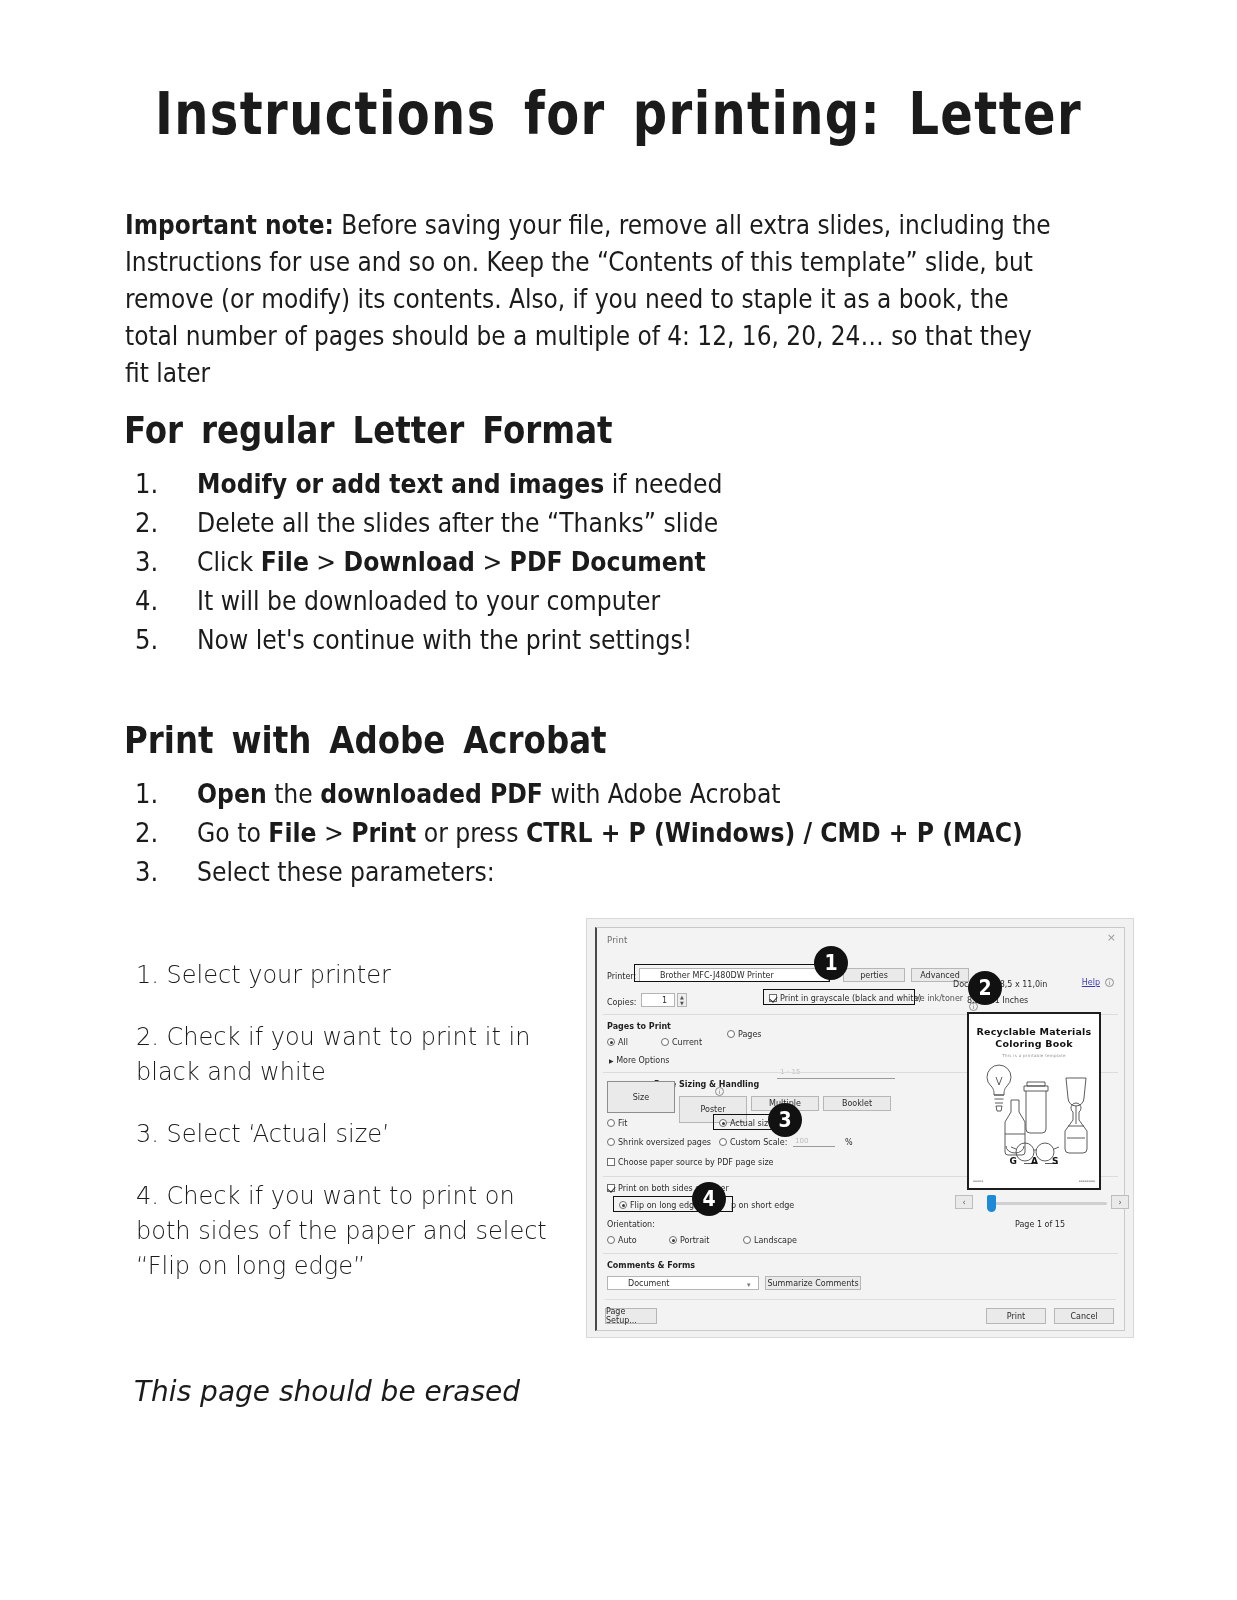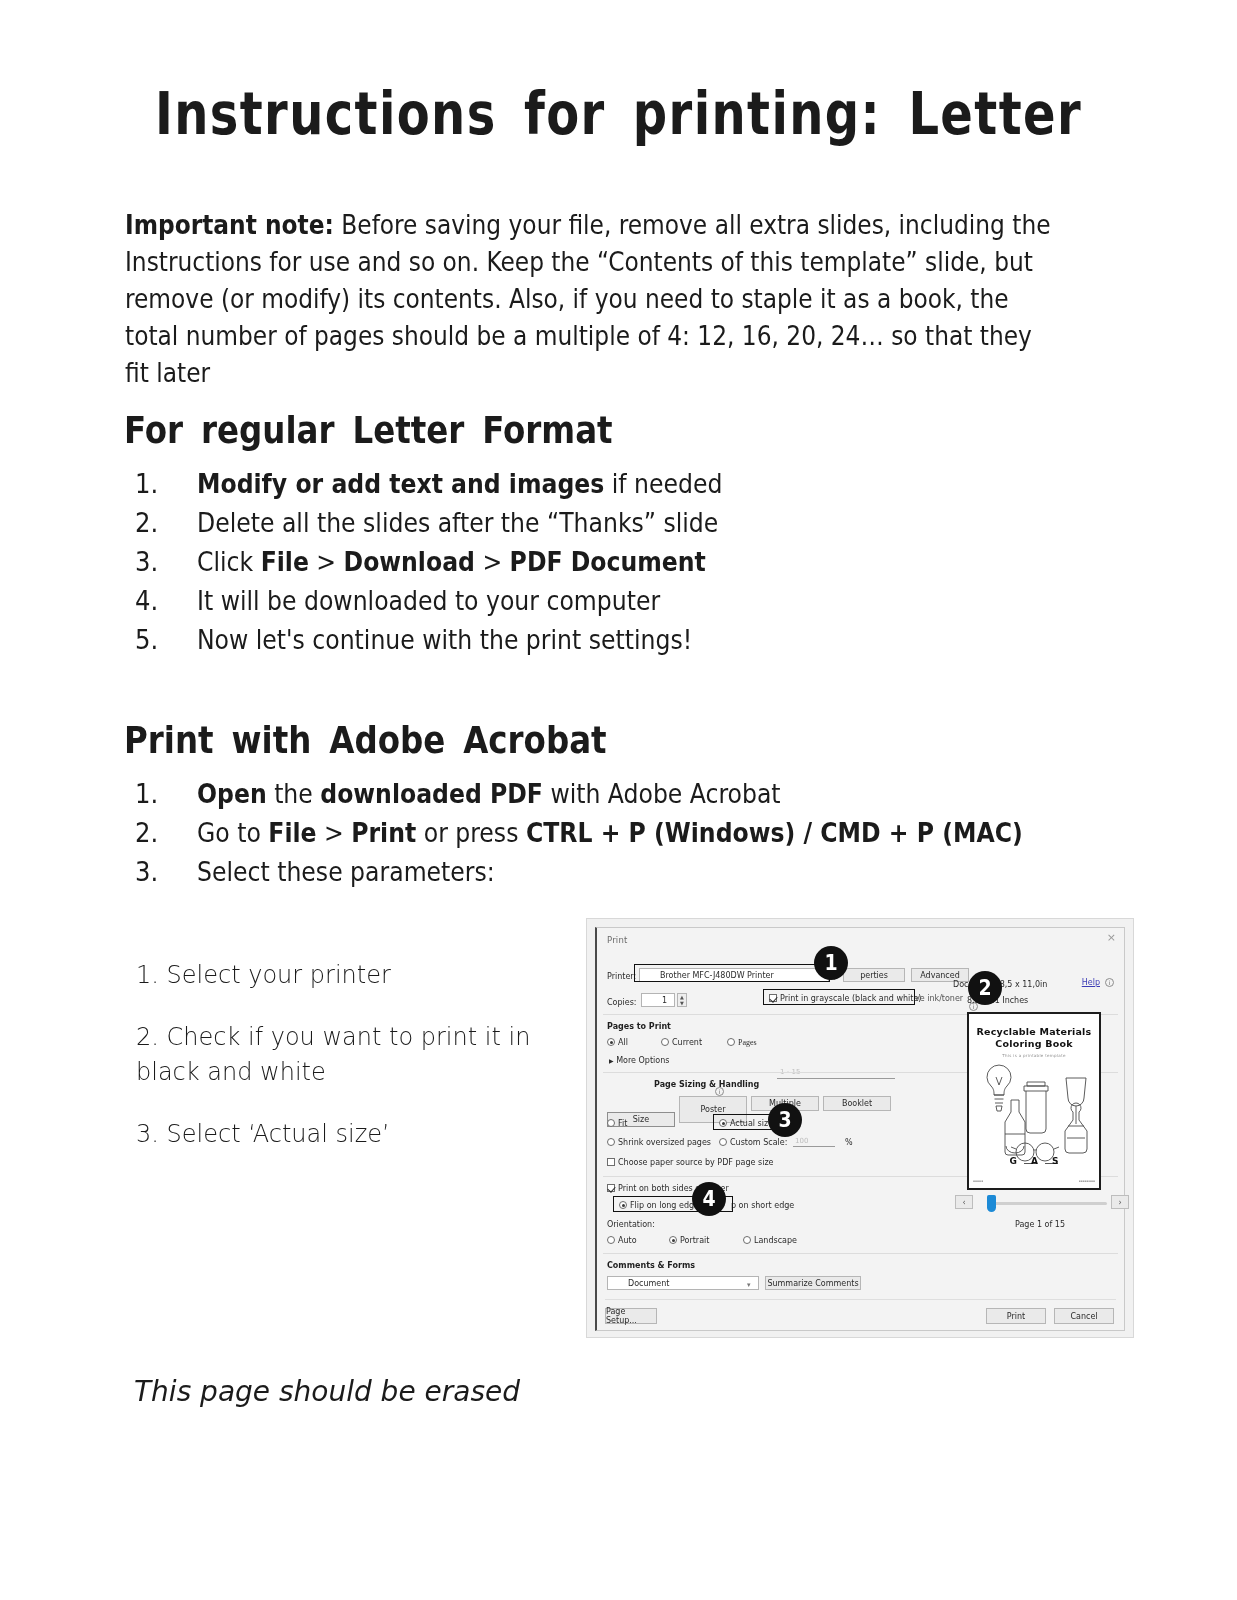--- a/index.html
+++ b/index.html
@@ -287,20 +287,21 @@
     <div class="li">
       <span class="num">3.</span>
       <span class="txt">Select these parameters:</span>
     </div>
   </div>
 
   <div class="steps">
     <p>1. Select your printer</p>
     <p>2. Check if you want to print it in black and white</p>
     <p>3. Select ‘Actual size’</p>
+    <p>4. Check if you want to print on both sides of the paper and select “Flip on long edge”</p>
   </div>
 
   <div class="erase-note">This page should be erased</div>
 
   <div class="dlg-shot">
     <div class="dlg-inner">
 
       <div class="dlg-title">Print</div>
       <div class="dlg-close">×</div>
 
@@ -332,31 +333,31 @@
           <span class="chk on"></span><span>Print in grayscale (black and white)</span>
         </div>
         <div class="opt" style="position:absolute;left:318px;top:44px;color:#555;">ve ink/toner</div>
         <div style="position:absolute;left:372px;top:44px;"><span class="infoico">i</span></div>
 
         <div class="sep" style="left:6px;right:6px;top:64px;"></div>
 
         <div class="bold-lbl" style="position:absolute;left:10px;top:72px;">Pages to Print</div>
         <div class="opt" style="left:10px;top:88px;"><span class="radio on"></span><span>All</span></div>
         <div class="opt" style="left:64px;top:88px;"><span class="radio"></span><span>Current</span></div>
-        <div class="opt" style="left:130px;top:88px;font-family:Liberation Serif, serif;"><span class="radio"></span><span>Pages</span></div>
+        <div class="opt" style="left:130px;top:80px;"><span class="radio"></span><span>Pages</span></div>
         <div style="position:absolute;left:180px;top:84px;width:118px;height:13px;border-bottom:1px solid #9a9a9a;background:#f3f3f3;font-size:7px;color:#bdbdbd;padding-left:3px;box-sizing:border-box;line-height:13px;margin-top:32px;">1 - 15</div>
 
         <div class="opt" style="left:12px;top:106px;"><span style="font-size:6px;">▶</span> <span>More Options</span></div>
 
         <div class="sep" style="left:6px;right:6px;top:122px;"></div>
 
         <div class="bold-lbl" style="position:absolute;left:10px;top:130px;margin-left:47px;">Page Sizing &amp; Handling</div>
         <div style="position:absolute;left:118px;top:129px;"><span class="infoico">i</span></div>
 
-        <div class="btn" style="position:absolute;left:10px;top:162px;width:68px;height:15px;border-color:#8e8e8e;">
+        <div class="btn" style="position:absolute;left:10px;top:131px;width:68px;height:32px;border-color:#8e8e8e;">
             <span>Size</span>
           </div>
         <div class="btn" style="position:absolute;left:82px;top:146px;width:68px;height:27px;">
             <span>Poster</span>
           </div>
         <div class="btn" style="position:absolute;left:154px;top:146px;width:68px;height:15px;">
             <span>Multiple</span>
           </div>
         <div class="btn" style="position:absolute;left:226px;top:146px;width:68px;height:15px;">
             <span>Booklet</span>

